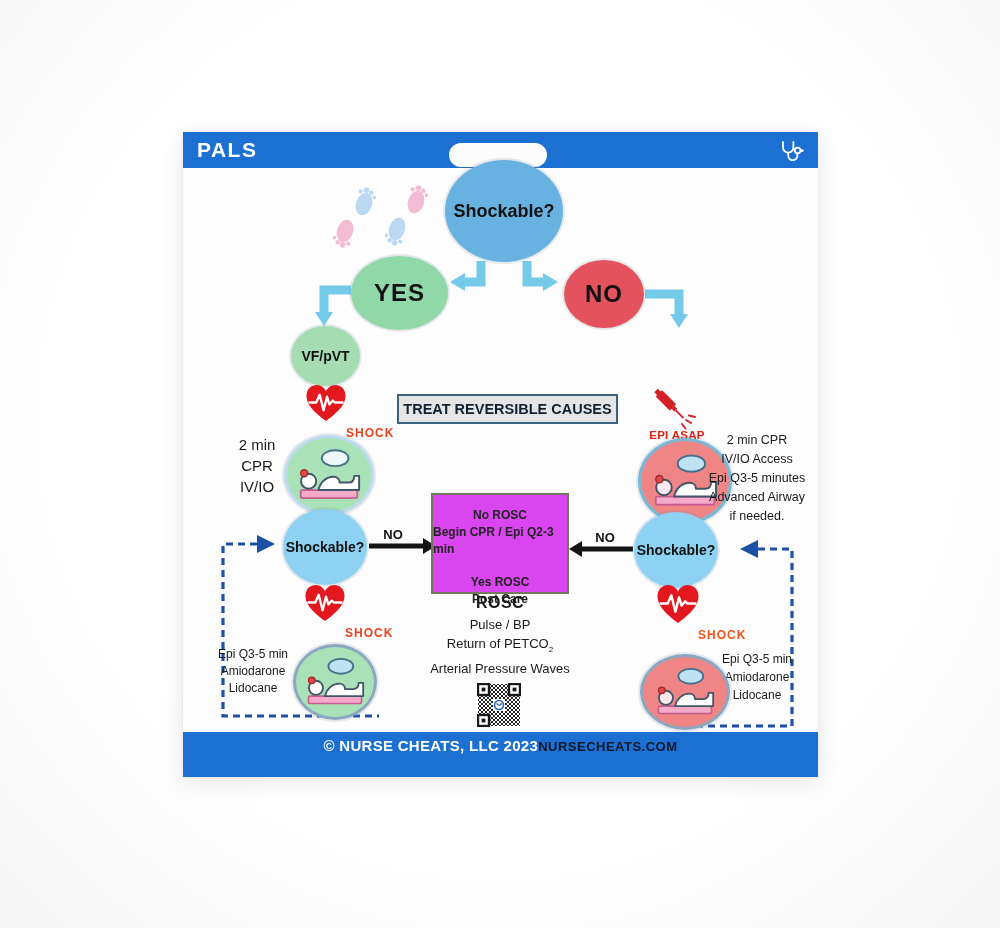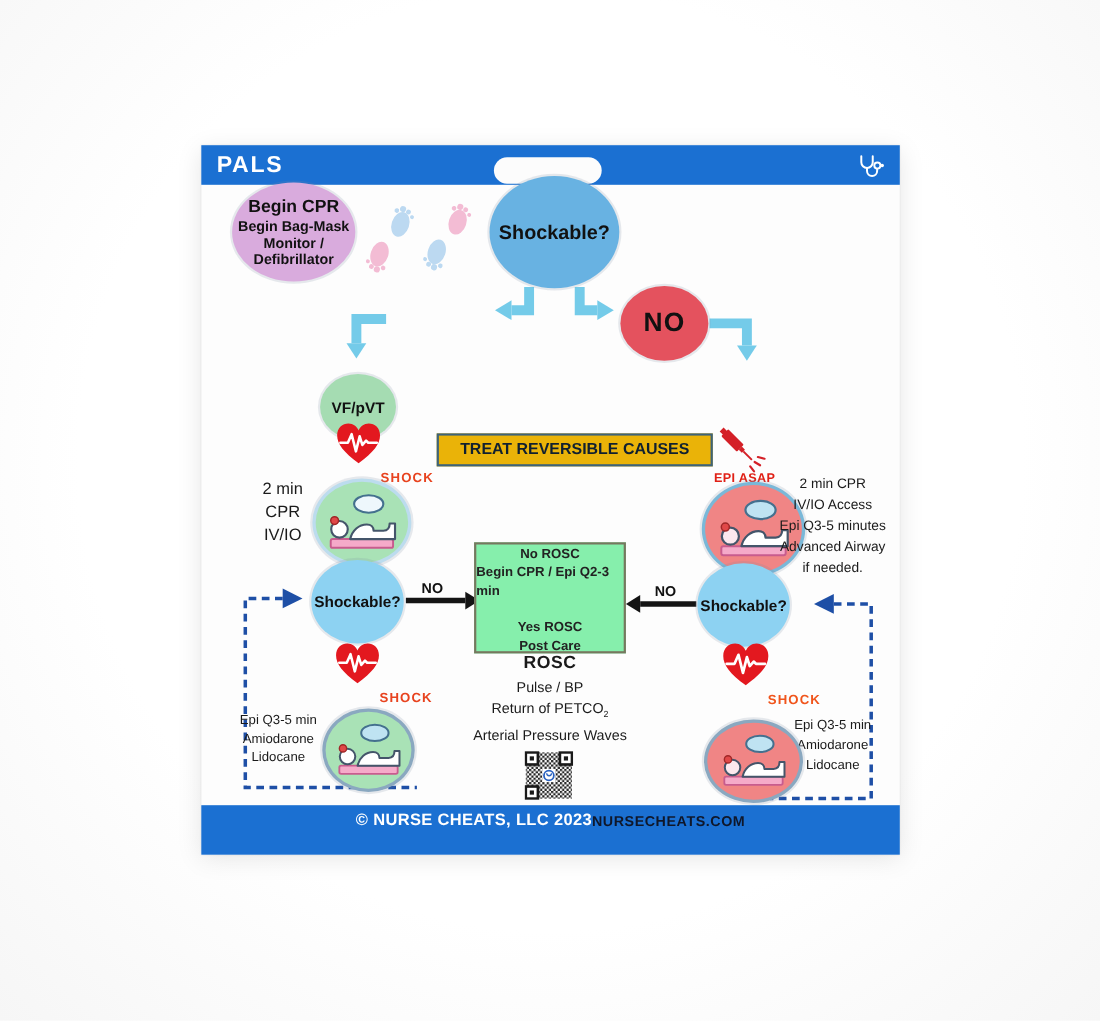--- a/index.html
+++ b/index.html
@@ -13,24 +13,24 @@
   .banner.bottom{top:600px;height:45px;display:flex;justify-content:center;align-items:flex-start;padding:5px 16px 0 16px;box-sizing:border-box;}
   .pals{position:absolute;left:14px;top:0;line-height:36px;color:#fff;font-weight:bold;font-size:21px;letter-spacing:1.5px;}
   .slot{position:absolute;left:266px;top:11px;width:98px;height:24px;background:#fcfcfc;border-radius:12px;}
   .steth{position:absolute;right:14px;top:7px;}
   .ell{position:absolute;border-radius:50%;display:flex;flex-direction:column;align-items:center;justify-content:center;
        text-align:center;font-weight:bold;color:#111;box-shadow:0 0 0 2px rgba(120,140,160,0.18);}
   .txt{position:absolute;text-align:center;color:#1a1a1a;}
   .txt div{white-space:nowrap;}
   .heart-block{position:absolute;width:48px;text-align:center;}
   .shock-label{font-weight:bold;font-size:12px;letter-spacing:1px;color:#e8431f;margin-top:-1px;margin-left:44px;}
-  .trc{position:absolute;left:214px;top:262px;width:251px;height:30px;background:#eab308;border:2px solid #3d637a;
+  .trc{position:absolute;left:214px;top:262px;width:221px;height:30px;background:#e5e5e5;border:2px solid #3d637a;
        box-sizing:border-box;display:flex;align-items:center;justify-content:center;font-weight:bold;font-size:14.5px;color:#102030;}
-  .roscbox{position:absolute;left:248px;top:361px;width:138px;height:101px;background:#86efac;border:2px solid #77775f;
-       box-sizing:border-box;display:flex;flex-direction:column;align-items:center;justify-content:flex-start;
+  .roscbox{position:absolute;left:248px;top:361px;width:138px;height:101px;background:#d946ef;border:2px solid #77775f;
+       box-sizing:border-box;display:flex;flex-direction:column;align-items:center;justify-content:flex-start;padding-top:12px;
        font-size:12px;font-weight:600;color:#222;line-height:17px;}
   .roscbox .grp2{margin-top:16px;}
   .nolab{position:absolute;width:34px;text-align:center;font-weight:bold;font-size:13px;color:#111;}
   .epiasap{position:absolute;left:458px;top:297px;width:72px;text-align:center;font-weight:bold;font-size:11.5px;color:#e02016;letter-spacing:0.3px;}
   .arrows{position:absolute;left:0;top:0;}
   .footer-copy{color:#fff;font-weight:bold;font-size:15px;letter-spacing:0.3px;}
   .footer-site{color:#0f172a;font-weight:bold;font-size:13px;letter-spacing:0.5px;margin-top:2px;}
   sub{font-size:8px;}
 </style>
 </head>
@@ -81,26 +81,20 @@
       <span class="pals">PALS</span>
       <div class="slot"></div>
       <svg class="steth" width="26" height="24" viewBox="0 0 26 24">
         <path d="M5,3 v5.5 a5.2,5.2 0 0 0 10.4,0 V3" stroke="#fff" stroke-width="1.8" fill="none" stroke-linecap="round"></path>
         <path d="M10.2,14 v2.5 a4.6,4.6 0 0 0 9.2,0 v-2" stroke="#fff" stroke-width="1.8" fill="none" stroke-linecap="round"></path>
         <circle cx="19.6" cy="11.5" r="2.8" stroke="#fff" stroke-width="1.8" fill="none"></circle>
         <circle cx="24" cy="11.5" r="1.6" fill="#fff"></circle>
       </svg>
     </div>
 
-    <div class="ell" style="left:28px;top:34px;width:112px;height:90px;background:#d9abdd;">
-      <div style="font-size:16px;">Begin CPR</div>
-      <div style="font-size:13px;font-weight:600;line-height:15px;">Begin Bag-Mask</div>
-      <div style="font-size:13px;font-weight:600;line-height:15px;">Monitor /</div>
-      <div style="font-size:13px;font-weight:600;line-height:15px;">Defibrillator</div>
-    </div>
 
     <svg class="abs" style="left:148px;top:46px;" width="102" height="76" viewBox="0 0 102 76">
       <g fill="#bcd9f1" transform="translate(33,26) rotate(18)">
         <ellipse rx="8" ry="11.5"></ellipse>
           <circle cx="-7" cy="-11" r="2.1"></circle>
           <circle cx="-2" cy="-14" r="2.8"></circle>
           <circle cx="3.5" cy="-13" r="2.2"></circle>
           <circle cx="8" cy="-9.5" r="1.8"></circle>
       </g>
       <g fill="#f3bcd4" transform="translate(14,53) rotate(198)">
@@ -122,24 +116,27 @@
           <circle cx="-7" cy="-11" r="2.1"></circle>
           <circle cx="-2" cy="-14" r="2.8"></circle>
           <circle cx="3.5" cy="-13" r="2.2"></circle>
           <circle cx="8" cy="-9.5" r="1.8"></circle>
       </g>
     </svg>
 
     <div class="ell" style="left:262px;top:28px;width:118px;height:102px;background:#68b2e2;font-size:18px;">
       <span>Shockable?</span>
     </div>
+    <div class="ell" style="left:168px;top:124px;width:97px;height:74px;background:#90d8a8;font-size:24px;letter-spacing:1px;">
+      <span>YES</span>
+    </div>
     <div class="ell" style="left:381px;top:128px;width:80px;height:68px;background:#e4525e;font-size:24px;letter-spacing:1px;">
       <span>NO</span>
     </div>
-    <div class="ell" style="left:108px;top:208px;width:69px;height:60px;background:#a5dcb2;font-size:14px;">
+    <div class="ell" style="left:108px;top:194px;width:69px;height:60px;background:#a5dcb2;font-size:14px;">
       <span>VF/pVT</span>
     </div>
 
     <div class="trc">
       <span>TREAT REVERSIBLE CAUSES</span>
     </div>
 
     <div class="heart-block" style="left:119px;top:252px;">
       <svg width="44" height="39" viewBox="0 0 44 40">
         <path d="M22 38 C8 28 2 20 2 12 C2 5 7 1 12.5 1 C17 1 20.5 4 22 7.5 C23.5 4 27 1 31.5 1 C37 1 42 5 42 12 C42 20 36 28 22 38 Z" fill="#e3181f"></path>

